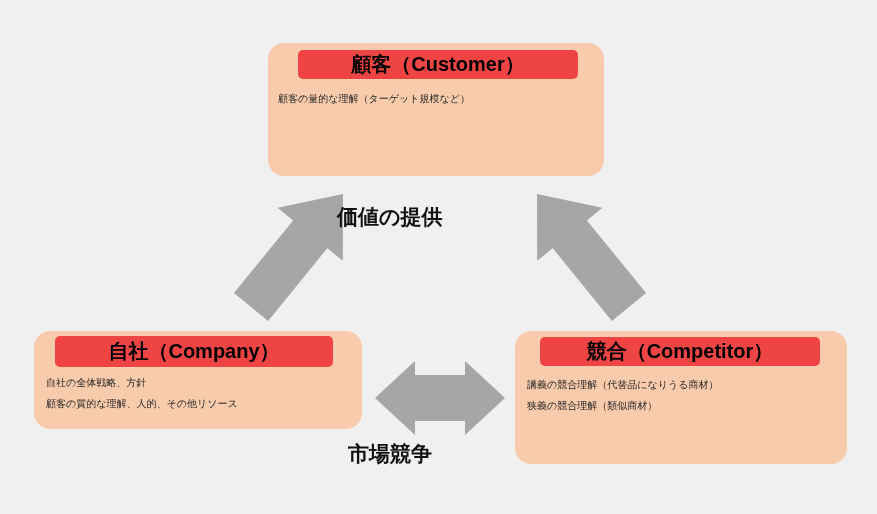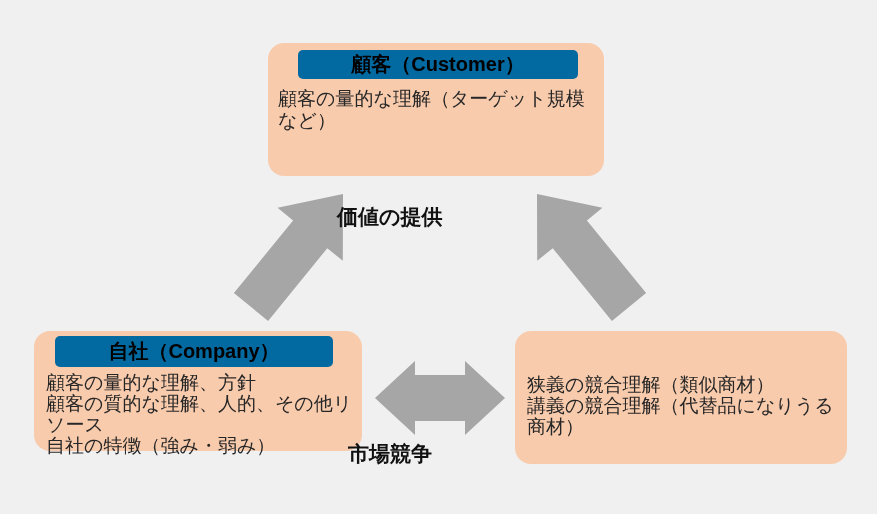--- a/index.html
+++ b/index.html
@@ -20,37 +20,37 @@
     top: 0;
     width: 877px;
     height: 514px;
   }
   .box {
     position: absolute;
     background: #F8CBAD;
     border-radius: 16px;
   }
   .box-customer   { left: 268px; top: 43px;  width: 336px; height: 133px; }
-  .box-company    { left: 34px;  top: 331px; width: 328px; height: 120px; }
+  .box-company    { left: 34px;  top: 331px; width: 328px; height: 98px; }
   .box-competitor { left: 515px; top: 331px; width: 332px; height: 133px; }
   .band {
     position: absolute;
-    background: #0369a1;
+    background: #ef4444;
     border-radius: 5px;
     text-align: center;
     font-weight: bold;
     font-size: 20px;
     color: #000000;
   }
   .box-customer .band   { left: 30px; top: 7px; width: 280px; height: 29px; line-height: 29px; }
   .box-company .band    { left: 21px; top: 5px; width: 278px; height: 31px; line-height: 31px; }
   .box-competitor .band { left: 25px; top: 6px; width: 280px; height: 29px; line-height: 29px; }
   .body-text {
     position: absolute;
-    font-size: 19px;
+    font-size: 10px;
     color: #262626;
   }
   .box-customer .body-text   { left: 10px; top: 45px; line-height: 22px; }
   .box-company .body-text    { left: 12px; top: 41px; line-height: 21px; }
   .box-competitor .body-text { left: 12px; top: 43px; line-height: 21px; }
   .flow-label {
     position: absolute;
     width: 200px;
     font-weight: bold;
     font-size: 21px;
@@ -73,29 +73,29 @@
   <div class="box box-customer">
     <div class="band">顧客（Customer）</div>
     <div class="body-text">
       <div>顧客の量的な理解（ターゲット規模など）</div>
     </div>
   </div>
 
   <div class="box box-company">
     <div class="band">自社（Company）</div>
     <div class="body-text">
-      <div>顧客の量的な理解、方針</div>
+      <div>自社の全体戦略、方針</div>
       <div>顧客の質的な理解、人的、その他リソース</div>
-      <div>自社の特徴（強み・弱み）</div>
     </div>
   </div>
 
   <div class="box box-competitor">
+    <div class="band">競合（Competitor）</div>
     <div class="body-text">
+      <div>講義の競合理解（代替品になりうる商材）</div>
       <div>狭義の競合理解（類似商材）</div>
-      <div>講義の競合理解（代替品になりうる商材）</div>
     </div>
   </div>
 
   <div class="flow-label label-top">価値の提供</div>
   <div class="flow-label label-bottom">市場競争</div>
 
 </div>
 
 </body></html>

